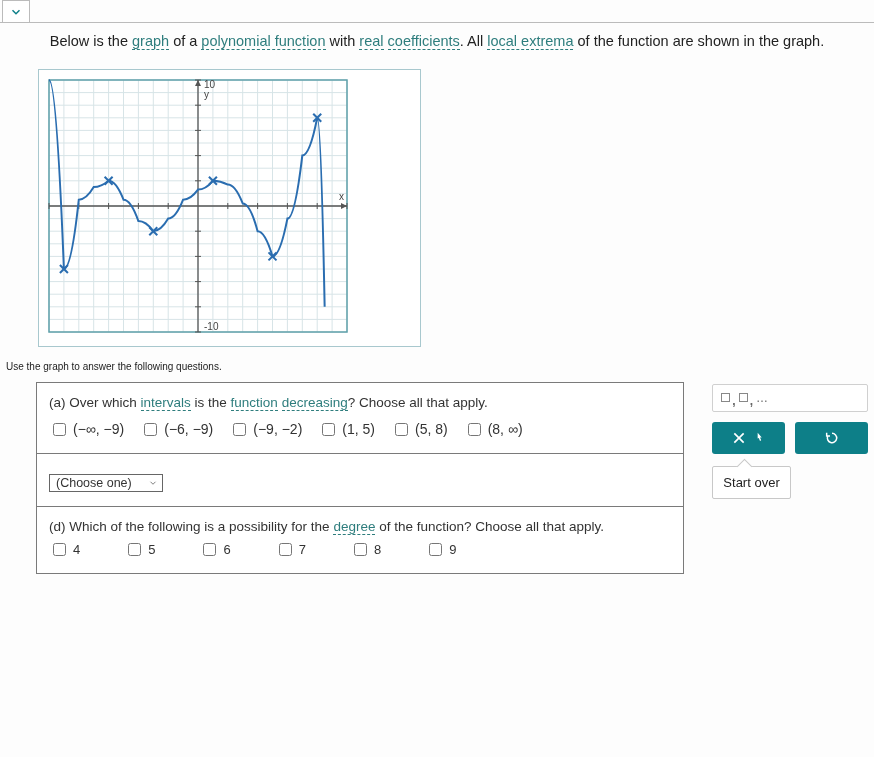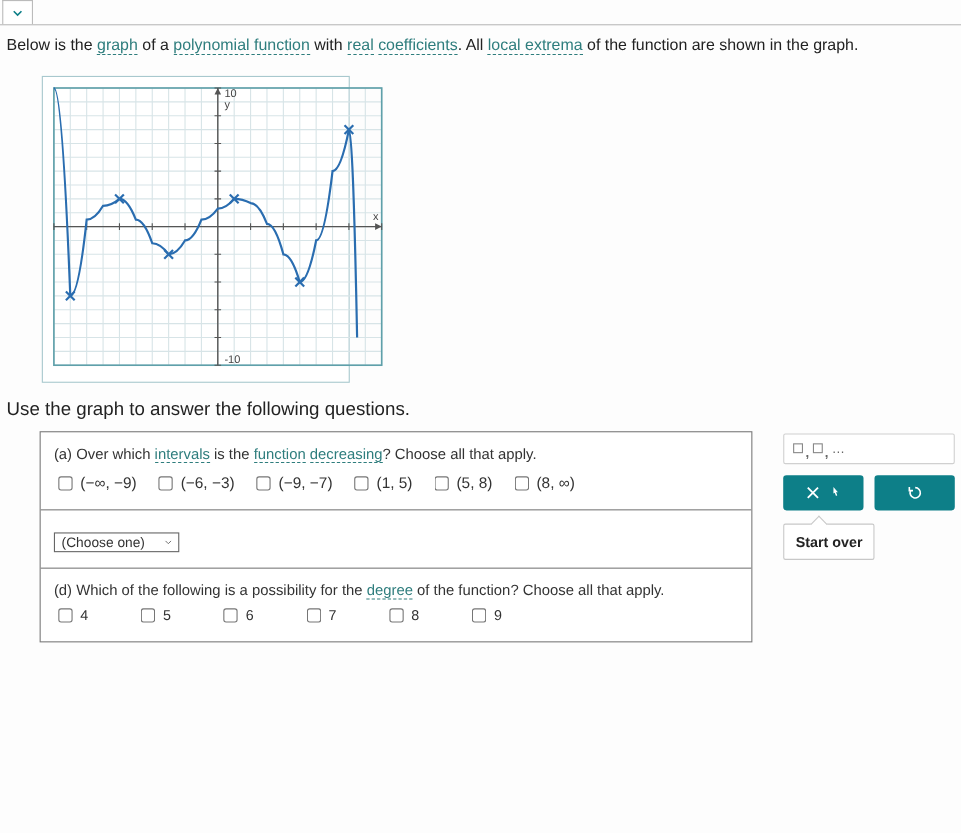--- a/index.html
+++ b/index.html
@@ -22,35 +22,36 @@
     justify-content: center;
     margin-left: 2px;
   }
   .chevron-tab svg { width: 14px; height: 14px; }
   .rule { border-top: 1px solid #bbb; }
   .prompt {
     font-size: 14.5px;
     color: #222;
     padding: 8px 6px 12px 6px;
     line-height: 1.5;
+    text-align: center;
   }
   .term {
     color: #2e7d7d;
     border-bottom: 1px dashed #2e7d7d;
     cursor: pointer;
   }
   .graph-wrap {
     margin: 4px 0 10px 38px;
     padding: 2px;
     border: 1px solid #a8c8ce;
     background: #fff;
-    width: 280px;
+    width: 383px;
   }
   .sub-prompt {
-    font-size: 17px;
+    font-size: 10px;
     padding: 4px 6px 10px 6px;
   }
   .two-col {
     display: flex;
     align-items: flex-start;
     padding: 0 6px 12px 36px;
     gap: 28px;
   }
   .qbox {
     border: 1px solid #7a7a7a;
@@ -123,21 +124,20 @@
   .tbtn svg { width: 16px; height: 16px; }
   .start-over {
     margin-top: 12px;
     background: #fff;
     border: 1px solid #c8c8c8;
     border-radius: 2px;
     padding: 8px 10px;
     font-size: 13px;
     display: inline-block;
     position: relative;
-    font-weight: bold;
   }
   .start-over::before{
     content:"";
     position:absolute;
     top:-6px; left:26px;
     width:10px;height:10px;
     background:#fff;
     border-left:1px solid #c8c8c8;
     border-top:1px solid #c8c8c8;
     transform:rotate(45deg);
@@ -268,25 +268,25 @@
       <div>
         <span>(a) Over which </span><span class="term">intervals</span><span> is the </span><span class="term">function</span><span> </span><span class="term">decreasing</span><span>? Choose all that apply.</span>
       </div>
       <div class="opt-row" id="qa-opts">
           <label>
             <input type="checkbox" style="">
             <span>(−∞, −9)</span>
           </label>
           <label>
             <input type="checkbox" style="">
-            <span>(−6, −3)</span>
-          </label>
-          <label>
-            <input type="checkbox" style="">
-            <span>(−9, −7)</span>
+            <span>(−6, −9)</span>
+          </label>
+          <label>
+            <input type="checkbox" style="">
+            <span>(−9, −2)</span>
           </label>
           <label>
             <input type="checkbox" style="">
             <span>(1, 5)</span>
           </label>
           <label>
             <input type="checkbox" style="">
             <span>(5, 8)</span>
           </label>
           <label>

